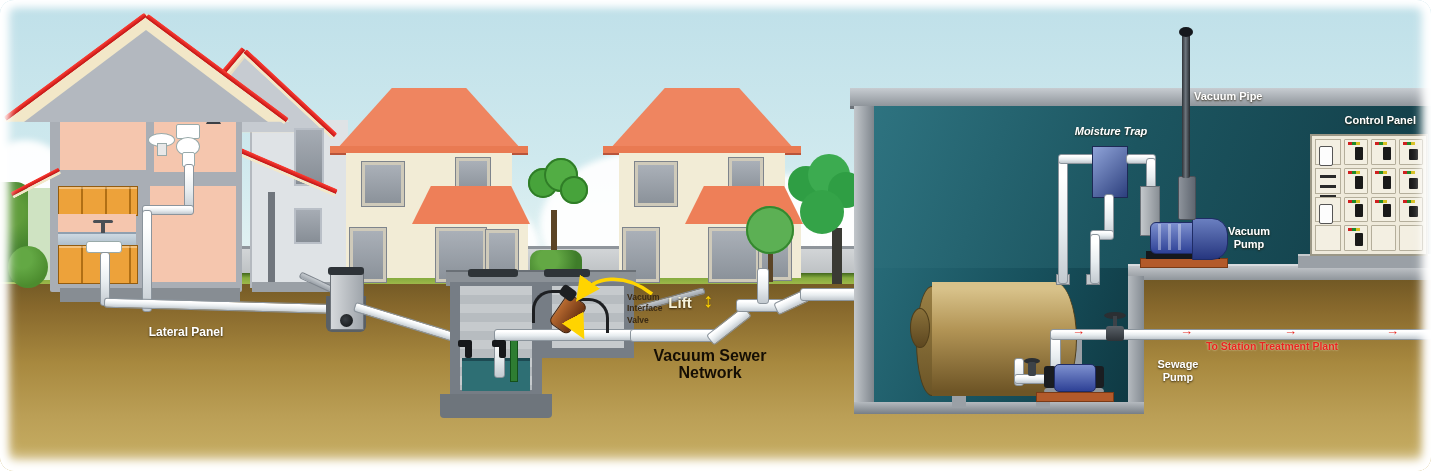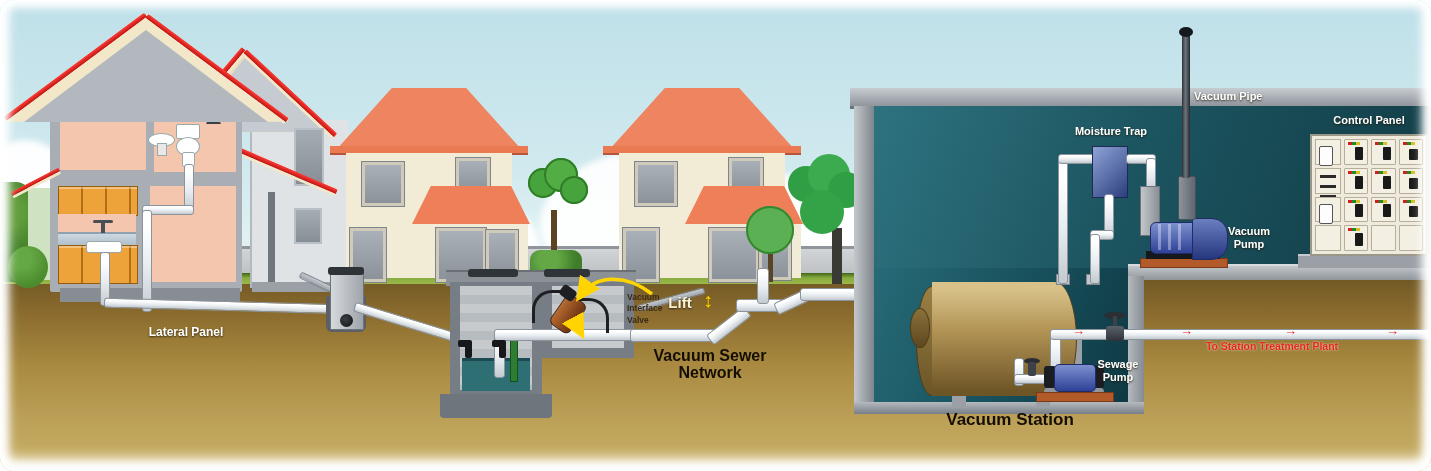--- a/index.html
+++ b/index.html
@@ -273,24 +273,23 @@
   <div class="lbl" style="left:1386px;top:324px;color:#e8251f;font-size:13px;text-shadow:none;">→</div>
 
   <div class="lbl" style="left:128px;top:326px;width:116px;font-size:12px;">Lateral Panel</div>
   <div class="lbl-dark" style="left:627px;top:292px;width:56px;font-size:8.5px;text-align:left;color:#3a2a14;line-height:1.35;">Vacuum
 Interface
 Valve</div>
   <div class="lbl" style="left:660px;top:294px;width:40px;font-size:15px;color:#f7f3d9;">Lift</div>
   <div class="lbl" style="left:698px;top:289px;width:20px;font-size:20px;font-weight:900;color:#ffd400;text-shadow:0 0 2px #7a5a00;">↕</div>
   <div class="lbl-dark" style="left:628px;top:348px;width:164px;font-size:16px;">Vacuum Sewer
 Network</div>
-  <div class="lbl-dark" style="left:930px;top:411px;width:160px;font-size:17px;">Vacuum Station</div>
-  <div class="lbl" style="left:1092px;top:358px;width:52px;font-size:11px;">Sewage
+  <div class="lbl" style="left:1152px;top:358px;width:52px;font-size:11px;">Sewage
 Pump</div>
   <div class="lbl" style="left:1224px;top:225px;width:50px;font-size:11px;">Vacuum
 Pump</div>
-  <div class="lbl" style="left:1064px;top:125px;width:94px;font-size:11px;">Moisture Trap</div>
+  <div class="lbl" style="left:1064px;top:125px;width:94px;font-size:11px;font-style:italic;">Moisture Trap</div>
   <div class="lbl" style="left:1194px;top:90px;width:84px;font-size:11px;text-align:left;">Vacuum Pipe</div>
-  <div class="lbl" style="left:1322px;top:114px;width:94px;font-size:11px;">Control Panel</div>
+  <div class="lbl" style="left:1322px;top:114px;width:94px;font-size:11px;text-align:right;">Control Panel</div>
   <div class="lbl" style="left:1196px;top:340px;width:152px;font-size:10.5px;color:#e8251f;text-shadow:0 0 2px rgba(255,255,230,.9);">To Station Treatment Plant</div>
 
   <div class="vignette"></div>
 </div>
 
 </body></html>

